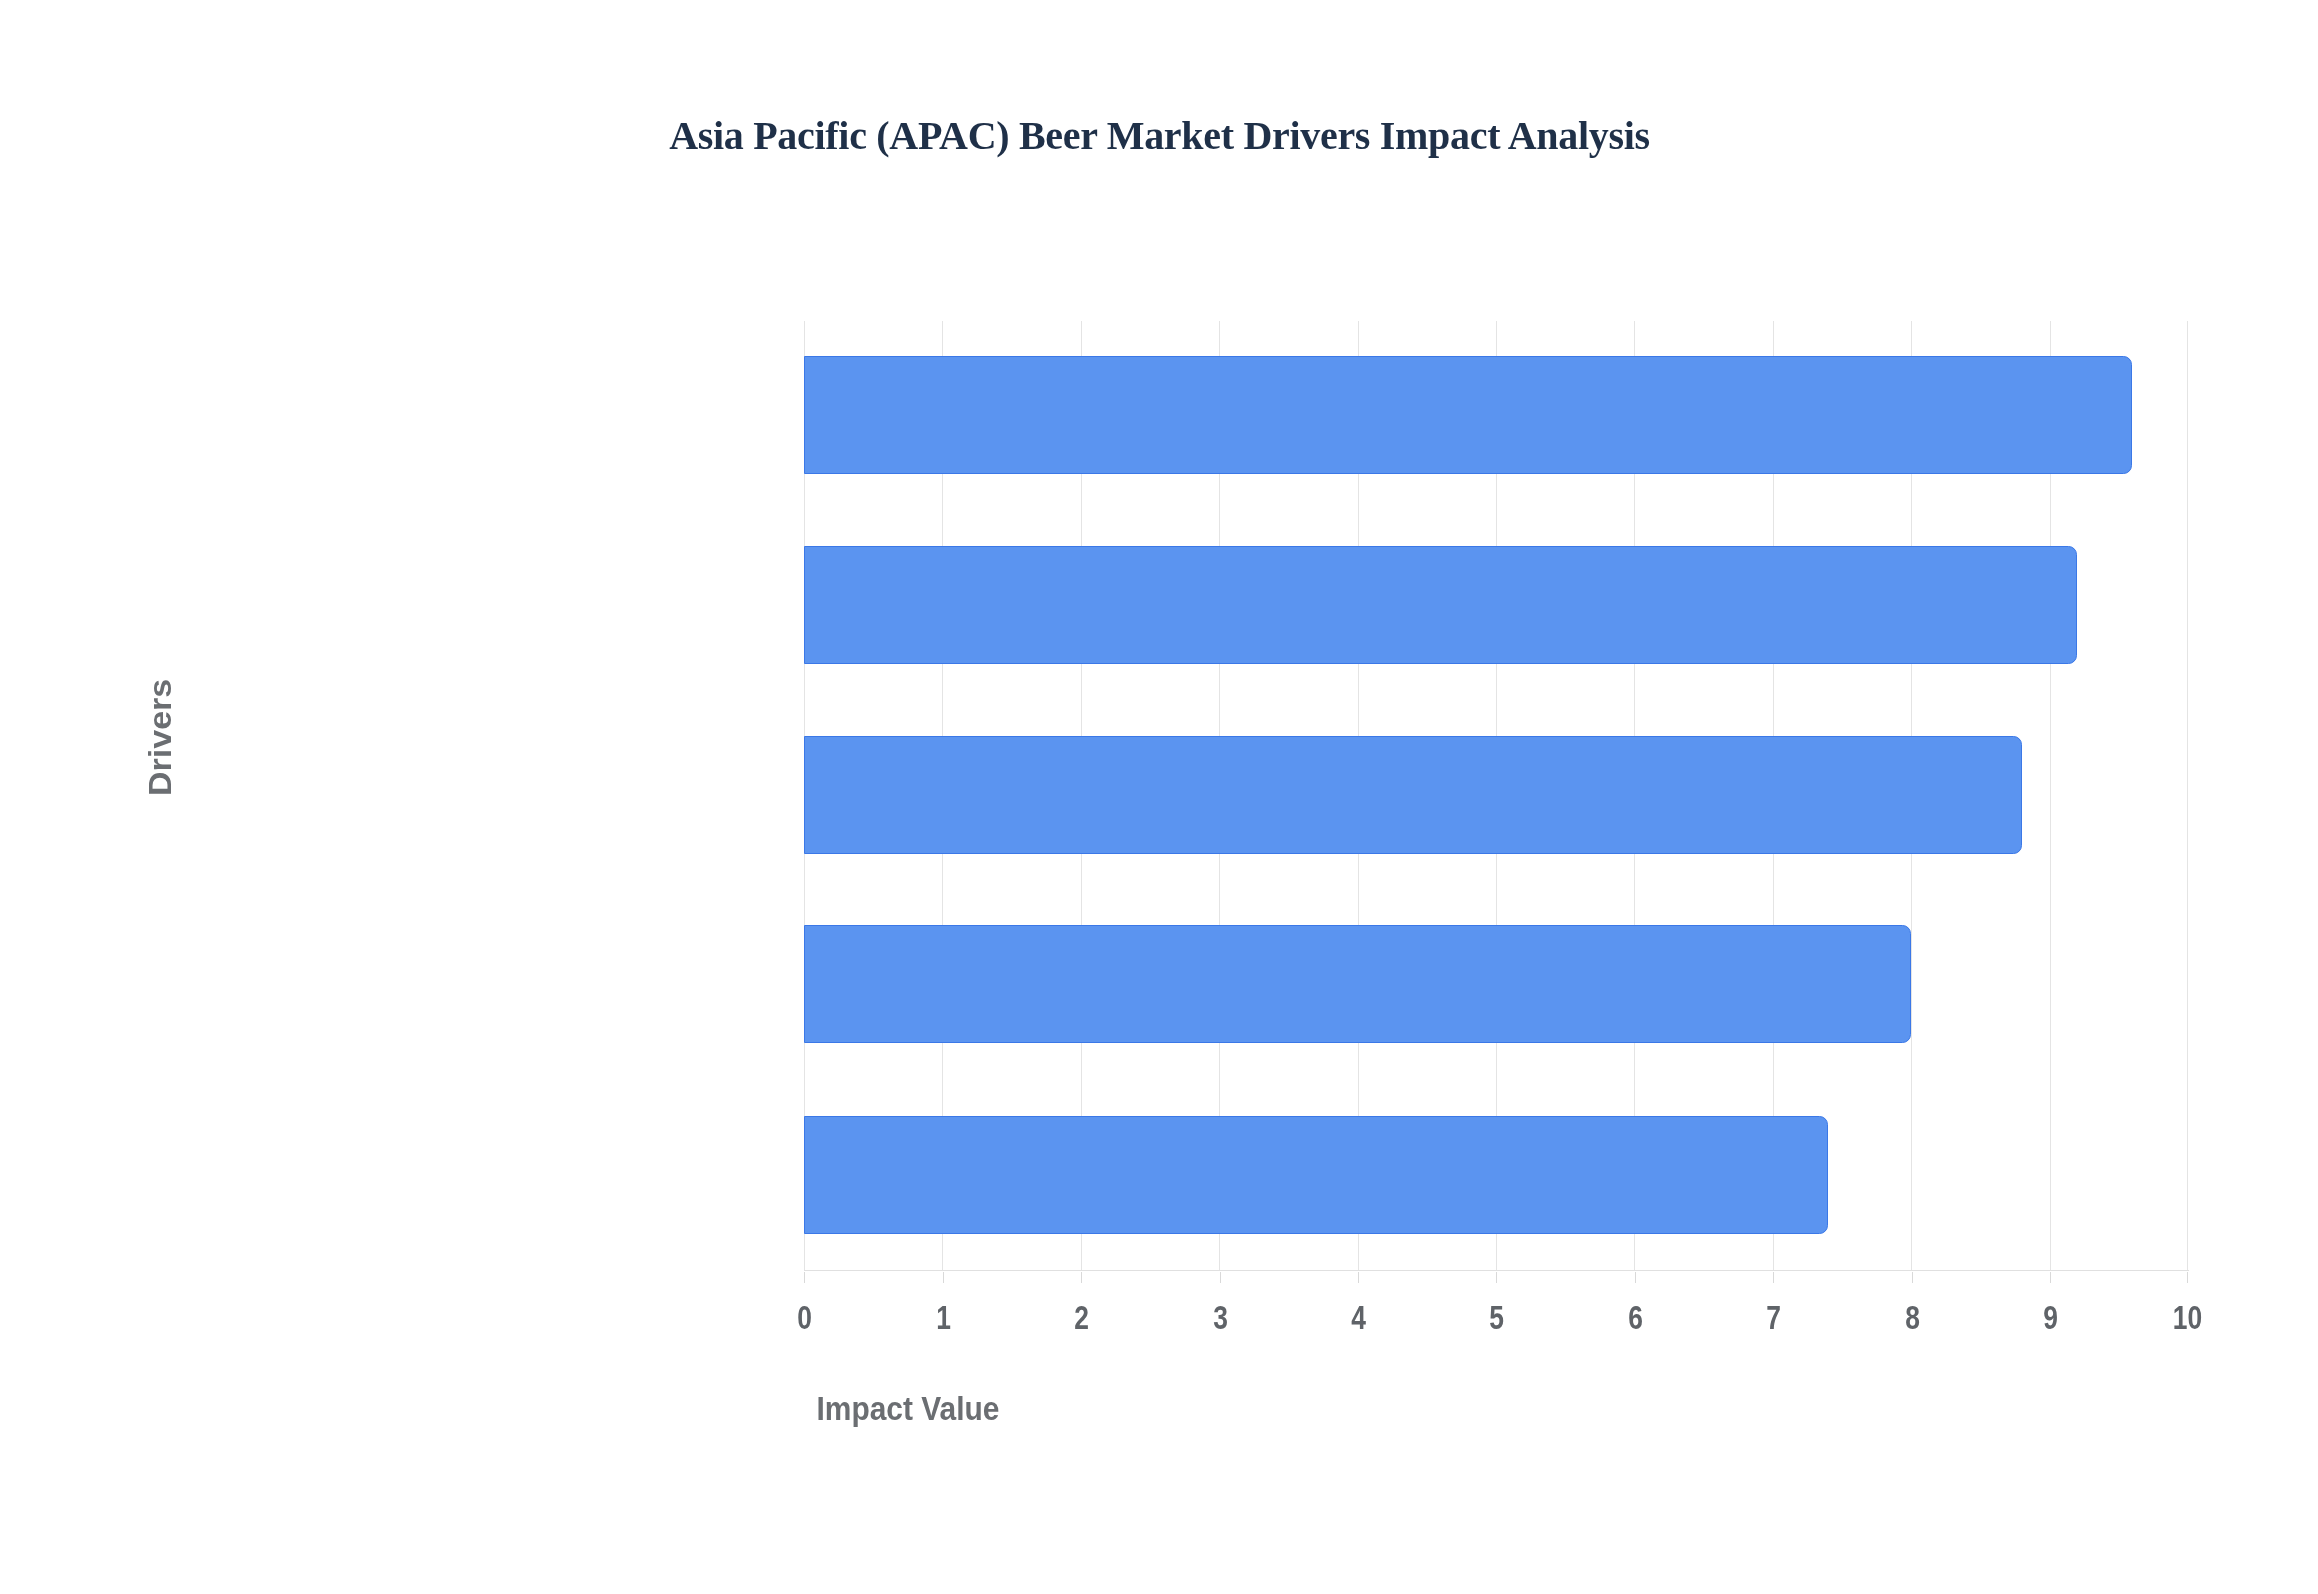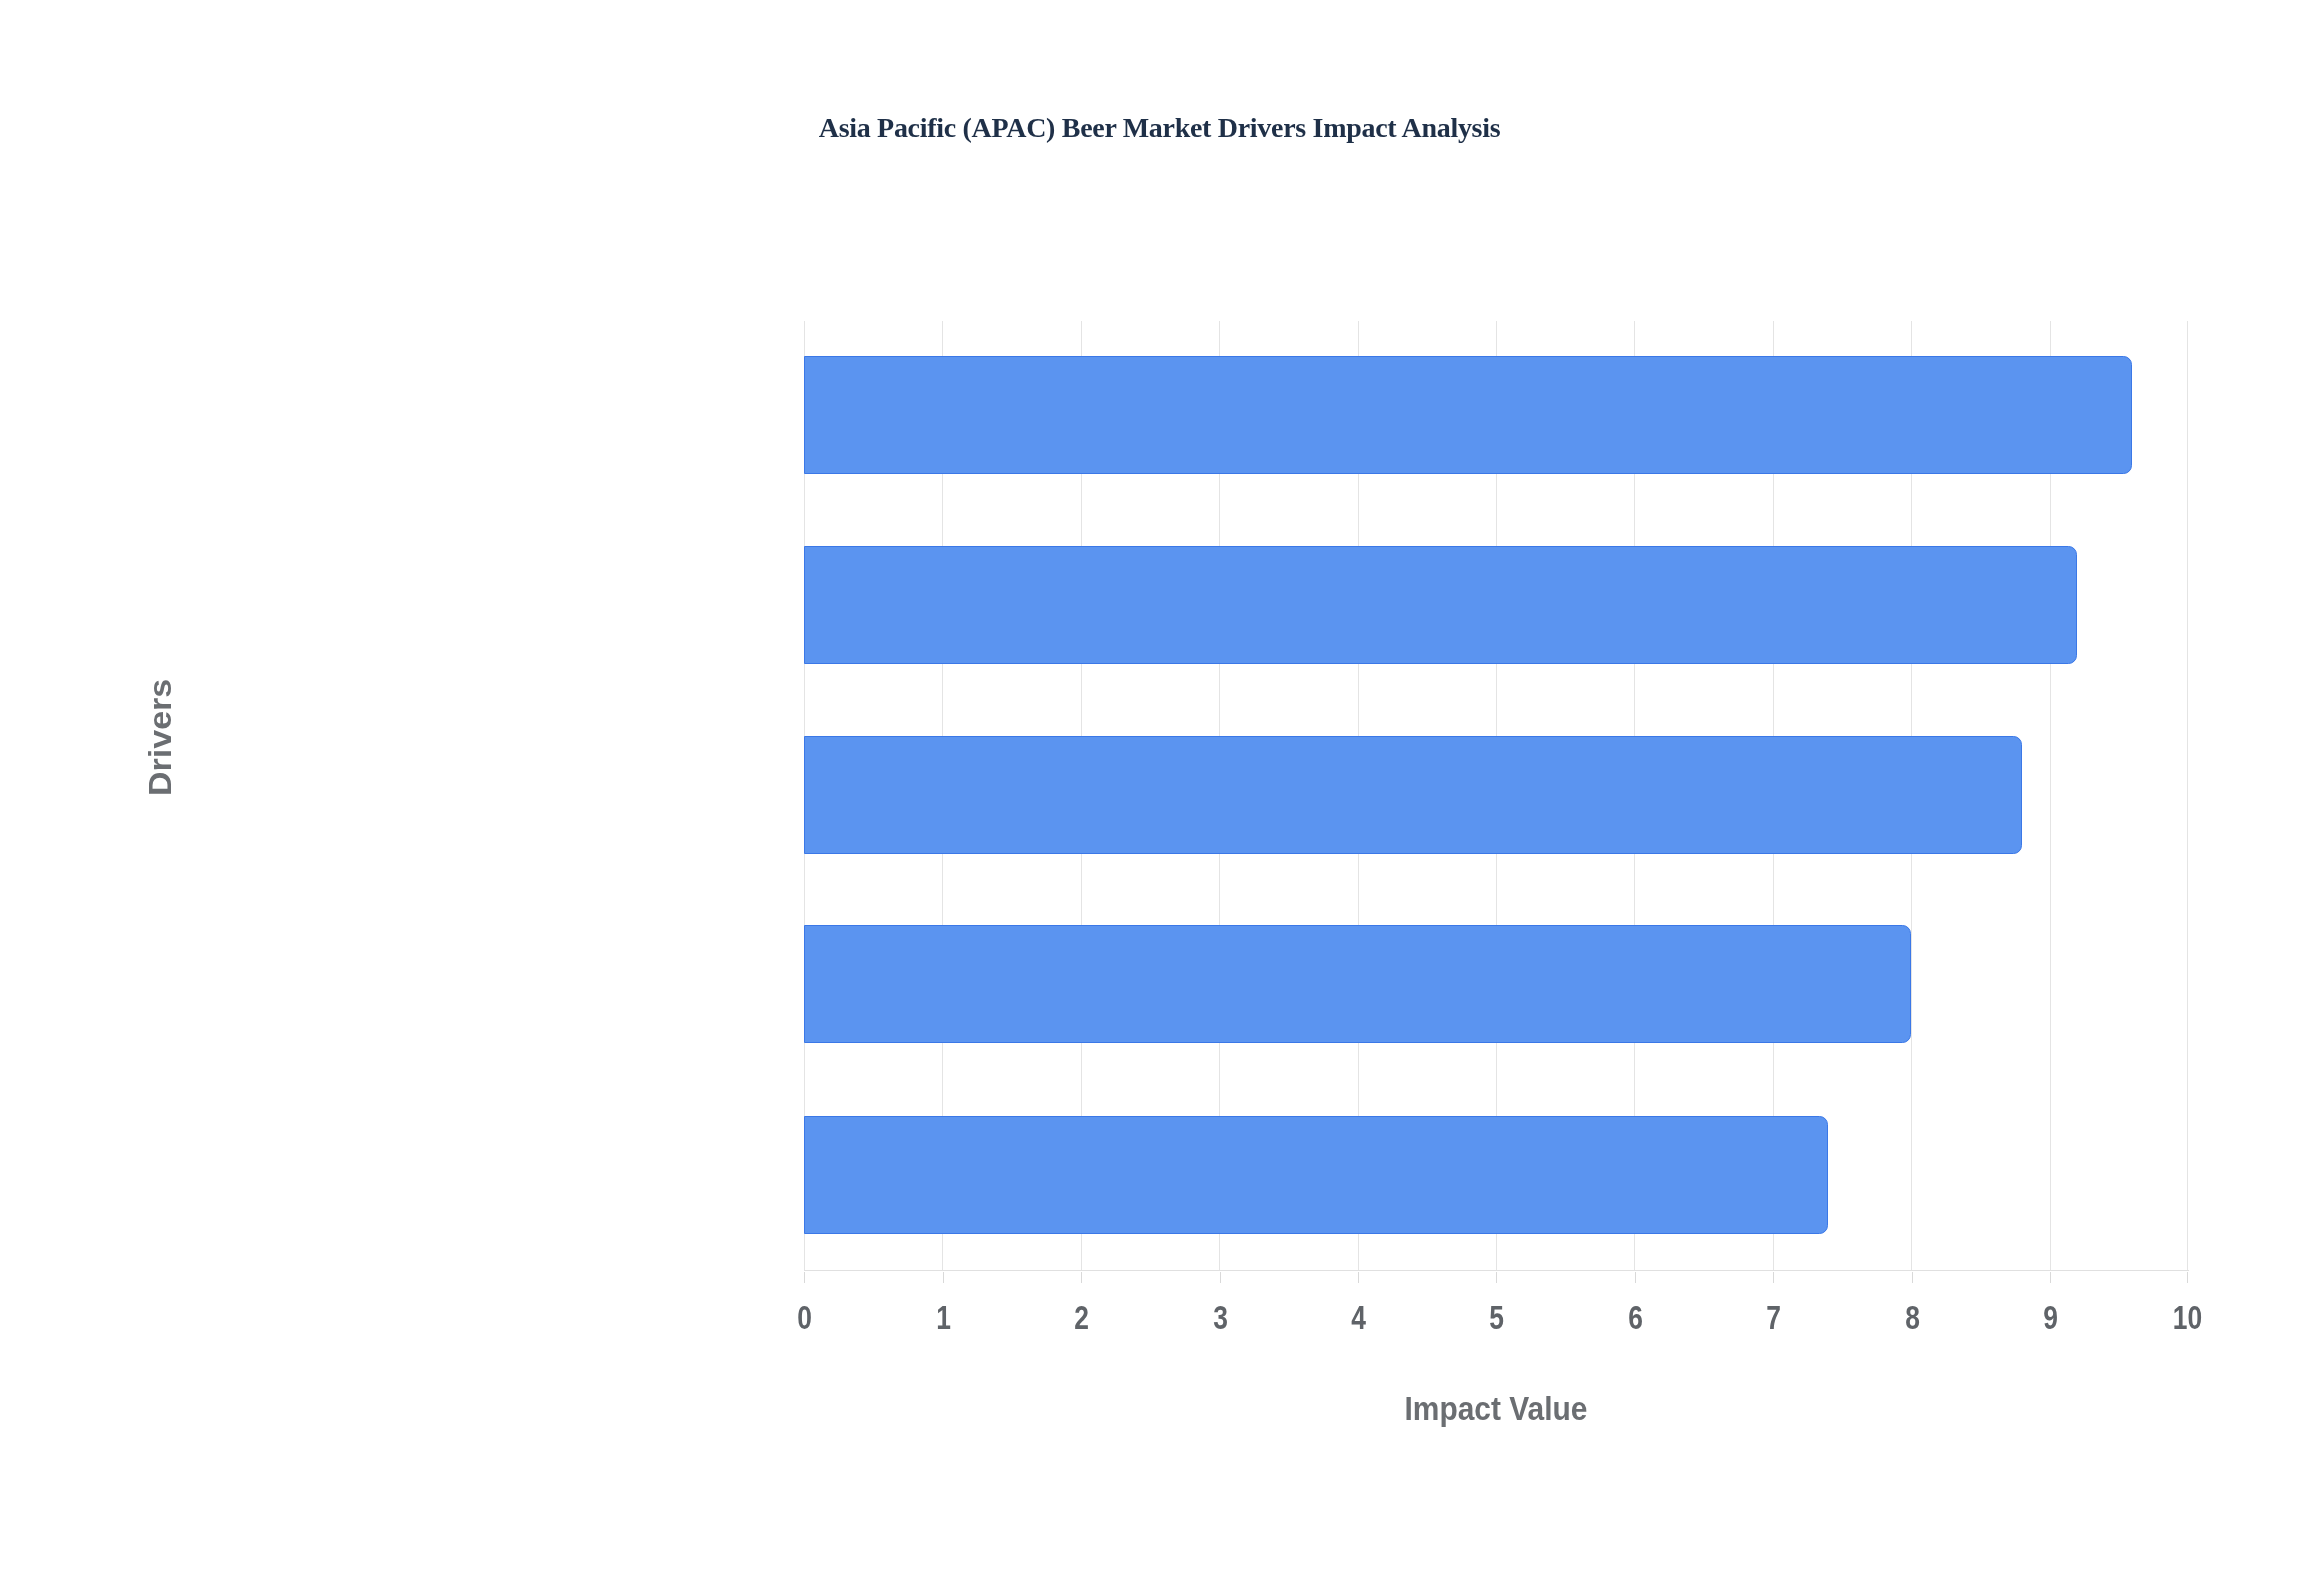--- a/index.html
+++ b/index.html
@@ -23,21 +23,21 @@
 
   
   #chart-title {
     position: absolute;
     left: 0;
     top: 112px;
     width: 2319px;
     text-align: center;
     font-family: "Liberation Serif", serif;
     font-weight: bold;
-    font-size: 28px;
+    font-size: 40px;
     letter-spacing: -0.3px;
     color: #1f3048;
     white-space: nowrap;
   }
 
   
   #plot-area {
     position: absolute;
     left: 804px;
     top: 321px;
@@ -113,21 +113,21 @@
     color: #5f6368;
     transform: scaleX(0.80);
   }
 
   
   #xaxis-title {
     position: absolute;
     left: 804px;
     top: 1389px;
     width: 1384px;
-    text-align: center;
+    text-align: left;
     font-family: "Liberation Sans", sans-serif;
     font-weight: bold;
     font-size: 34px;
     color: #6b6e72;
   }
   #xaxis-title span {
     display: inline-block;
     transform: scaleX(0.88);
   }
 

